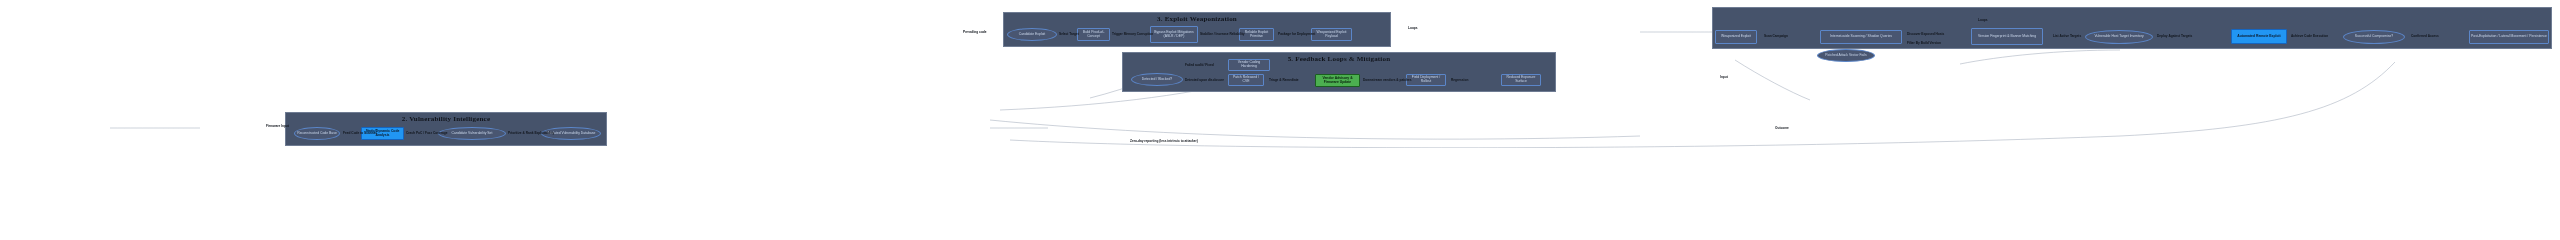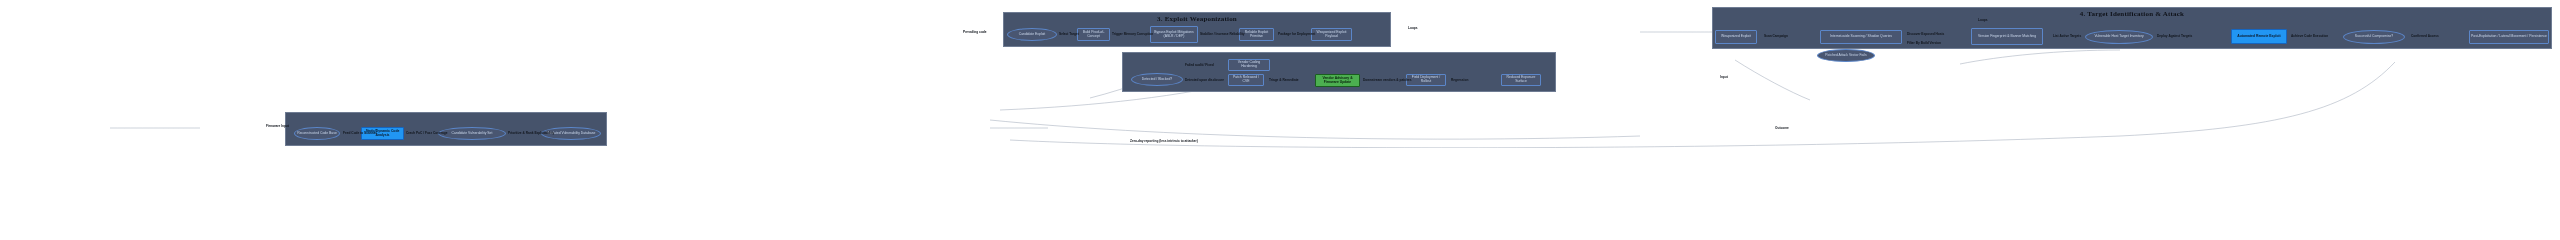--- a/index.html
+++ b/index.html
@@ -45,20 +45,21 @@
     <path d="M1200,60 C1170,72 1130,88 1090,98"></path>
     <path d="M1735,60 C1760,76 1790,92 1810,100"></path>
     <path d="M1010,140 C1200,150 1700,152 2120,136 C2280,128 2350,110 2395,62"></path>
     <path d="M990,120 C1150,136 1400,144 1640,136"></path>
     <path d="M1718,32 C1790,16 1960,10 2100,16"></path>
     <path d="M1960,64 C2000,56 2060,50 2120,50"></path>
   </svg>
 
 
   <div class="cluster" style="left:285px;top:112px;width:322px;height:34px;">
+    <div class="cluster-title">2. Vulnerability Intelligence</div>
     <div class="node ell" style="left:8px;top:14px;width:46px;height:13px;">Reconstructed Code Base</div>
     <div class="node box hl-blue" style="left:75px;top:14px;width:43px;height:13px;">Static/Dynamic Code Analysis</div>
     <div class="node ell" style="left:152px;top:14px;width:68px;height:13px;">Candidate Vulnerability Set</div>
     <div class="node ell" style="left:255px;top:14px;width:60px;height:13px;">Validated Vulnerability Database</div>
     <div class="edge-label" style="left:57px;top:18px;">Feed Code to Scanner</div>
     <div class="edge-label" style="left:120px;top:18px;">Crash PoC / Fuzz Coverage</div>
     <div class="edge-label" style="left:222px;top:18px;">Prioritize &amp; Rank Exploitability</div>
   </div>
 
   <div class="edge-label" style="left:266px;top:124px;">Firmware Input</div>
@@ -72,35 +73,35 @@
     <div class="node box" style="left:307px;top:15px;width:41px;height:13px;">Weaponized Exploit Payload</div>
     <div class="edge-label" style="left:55px;top:19px;">Select Target</div>
     <div class="edge-label" style="left:108px;top:19px;">Trigger Memory Corruption</div>
     <div class="edge-label" style="left:196px;top:19px;">Stabilize / Increase Reliability</div>
     <div class="edge-label" style="left:274px;top:19px;">Package for Deployment</div>
   </div>
 
   <div class="edge-label" style="left:1408px;top:26px;">Loops</div>
 
   <div class="cluster" style="left:1122px;top:52px;width:434px;height:40px;">
+    <div class="cluster-title">5. Feedback Loops &amp; Mitigation</div>
     <div class="node dia" style="left:8px;top:20px;width:52px;height:13px;border-radius:50% / 50%;">Detected / Blocked?</div>
     <div class="node box" style="left:105px;top:6px;width:42px;height:12px;">Vendor Coding Hardening</div>
     <div class="node box" style="left:105px;top:21px;width:36px;height:12px;">Patch Released / CVE</div>
     <div class="node box hl-green" style="left:192px;top:21px;width:45px;height:13px;">Vendor Advisory &amp; Firmware Update</div>
     <div class="node box" style="left:283px;top:21px;width:40px;height:12px;">Field Deployment / Rollout</div>
     <div class="node box" style="left:378px;top:21px;width:40px;height:12px;">Reduced Exposure Surface</div>
     <div class="edge-label" style="left:62px;top:10px;">Failed audit / Fixed</div>
     <div class="edge-label" style="left:62px;top:25px;">Detected upon disclosure</div>
     <div class="edge-label" style="left:146px;top:25px;">Triage &amp; Remediate</div>
     <div class="edge-label" style="left:240px;top:25px;">Downstream vendors &amp; patches</div>
     <div class="edge-label" style="left:328px;top:25px;">Regression</div>
   </div>
 
   <div class="cluster" style="left:1712px;top:7px;width:840px;height:42px;">
-    <div class="cluster-title">4. Target Identification &amp; Attack</div>
     <div class="node box" style="left:2px;top:22px;width:42px;height:14px;">Weaponized Exploit</div>
     <div class="node box" style="left:107px;top:22px;width:82px;height:14px;">Internet-wide Scanning / Shodan Queries</div>
     <div class="node box" style="left:258px;top:20px;width:72px;height:17px;">Version Fingerprint &amp; Banner Matching</div>
     <div class="node ell" style="left:372px;top:22px;width:68px;height:14px;">Vulnerable Host Target Inventory</div>
     <div class="node box hl-blue" style="left:518px;top:21px;width:56px;height:15px;">Automated Remote Exploit</div>
     <div class="node dia" style="left:630px;top:22px;width:62px;height:14px;border-radius:50% / 50%;">Successful Compromise?</div>
     <div class="node box" style="left:756px;top:22px;width:80px;height:14px;">Post-Exploitation / Lateral Movement / Persistence</div>
     <div class="edge-label" style="left:51px;top:26px;">Scan Campaign</div>
     <div class="edge-label" style="left:194px;top:24px;">Discover Exposed Hosts</div>
     <div class="edge-label" style="left:194px;top:33px;">Filter By Build Version</div>

